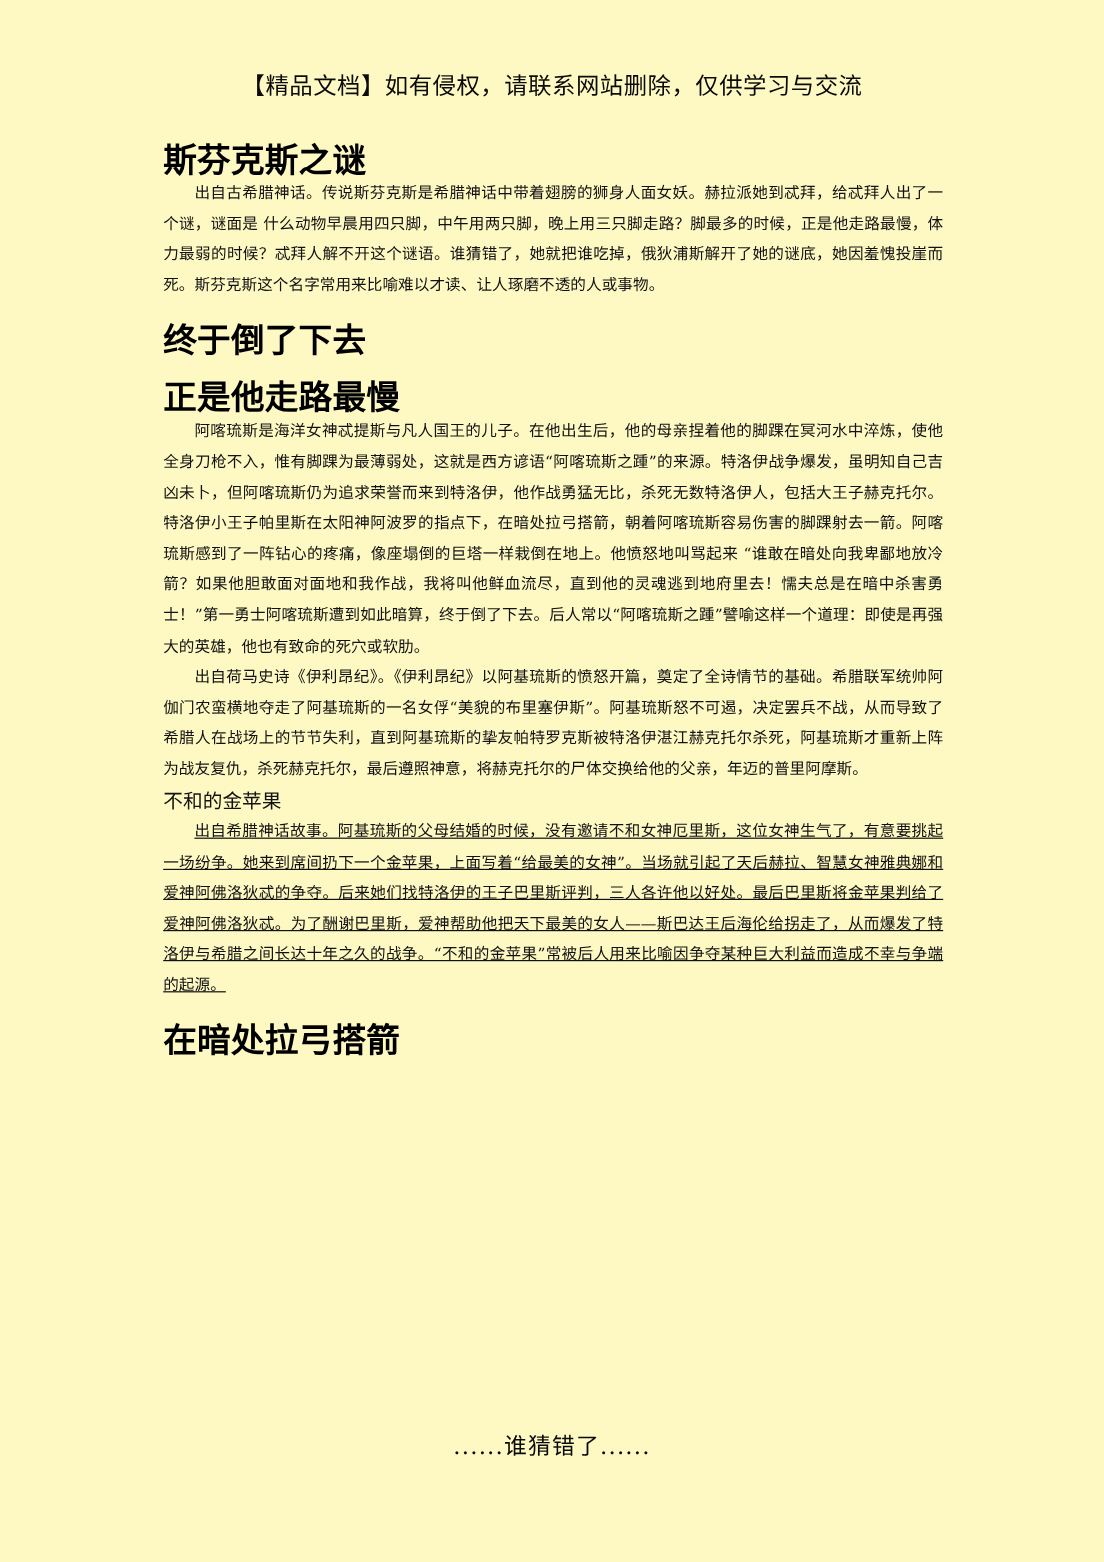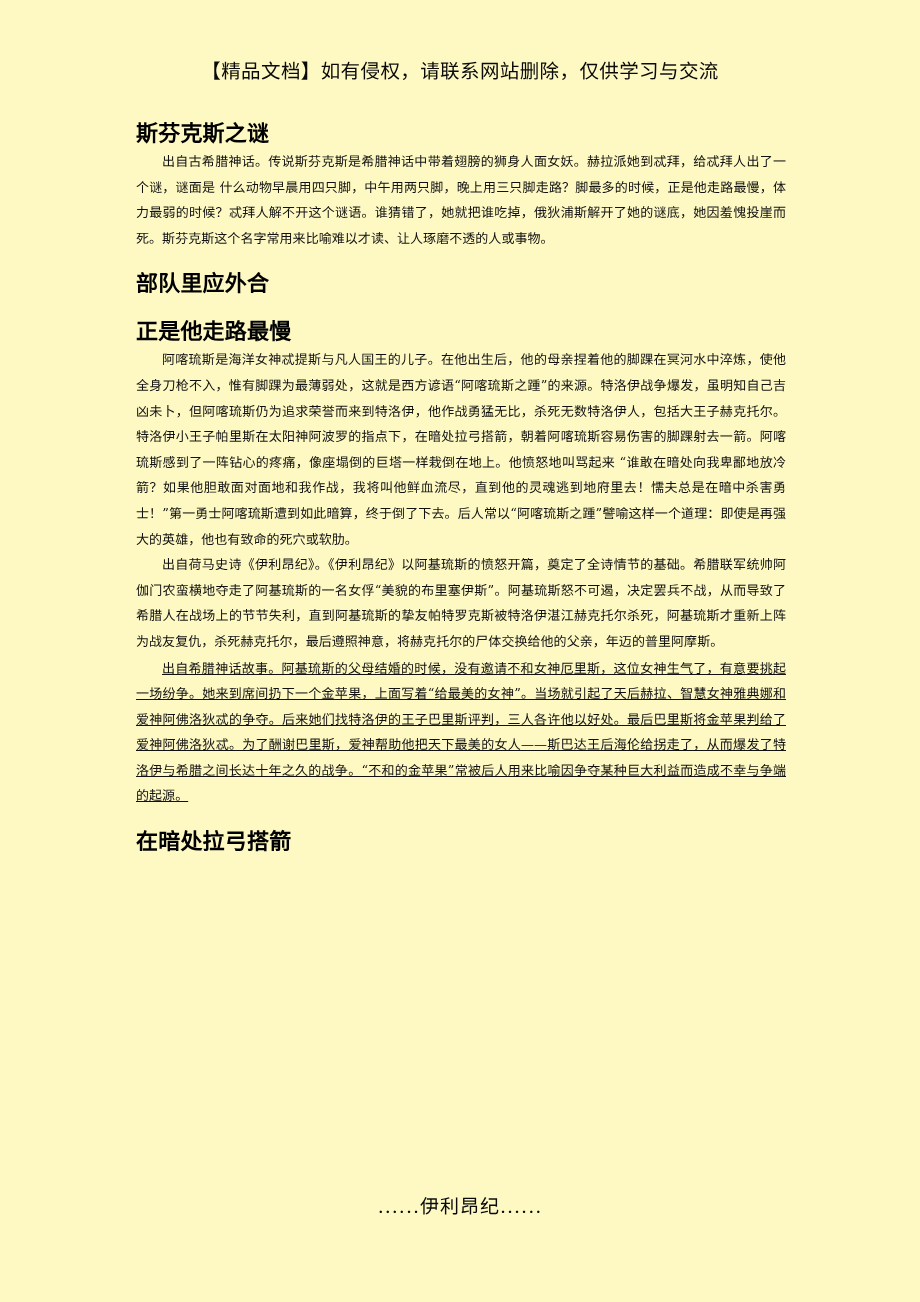--- a/index.html
+++ b/index.html
@@ -48,21 +48,21 @@
     left: 136px;
     top: 118px;
     width: 650px;
   }
 
   h2.section-title {
     margin: 0;
     padding: 0;
     font-family: "DejaVu Sans", "Liberation Sans", sans-serif;
     font-weight: bold;
-    font-size: 22px;
+    font-size: 28px;
     line-height: 31px;
     letter-spacing: 0.2px;
     color: #000;
   }
 
   
   h2.section-title.spaced {
     margin-top: 17px;
   }
 
@@ -118,27 +118,28 @@
 
 <div class="page">
 
   <div class="doc-header">【精品文档】如有侵权，请联系网站删除，仅供学习与交流</div>
 
   <div class="content">
 
     <h2 class="section-title">斯芬克斯之谜</h2>
     <p class="body-text indent gap-after-head">出自古希腊神话。传说斯芬克斯是希腊神话中带着翅膀的狮身人面女妖。赫拉派她到忒拜，给忒拜人出了一个谜，谜面是 什么动物早晨用四只脚，中午用两只脚，晚上用三只脚走路？脚最多的时候，正是他走路最慢，体力最弱的时候？忒拜人解不开这个谜语。谁猜错了，她就把谁吃掉，俄狄浦斯解开了她的谜底，她因羞愧投崖而死。斯芬克斯这个名字常用来比喻难以才读、让人琢磨不透的人或事物。</p>
 
-    <h2 class="section-title spaced">部队里应外合</h2>
+    <h2 class="section-title spaced">终于倒了下去</h2>
 
     <h2 class="section-title spaced">正是他走路最慢</h2>
     <p class="body-text indent gap-after-head">阿喀琉斯是海洋女神忒提斯与凡人国王的儿子。在他出生后，他的母亲捏着他的脚踝在冥河水中淬炼，使他全身刀枪不入，惟有脚踝为最薄弱处，这就是西方谚语“阿喀琉斯之踵”的来源。特洛伊战争爆发，虽明知自己吉凶未卜，但阿喀琉斯仍为追求荣誉而来到特洛伊，他作战勇猛无比，杀死无数特洛伊人，包括大王子赫克托尔。特洛伊小王子帕里斯在太阳神阿波罗的指点下，在暗处拉弓搭箭，朝着阿喀琉斯容易伤害的脚踝射去一箭。阿喀琉斯感到了一阵钻心的疼痛，像座塌倒的巨塔一样栽倒在地上。他愤怒地叫骂起来 “谁敢在暗处向我卑鄙地放冷箭？如果他胆敢面对面地和我作战，我将叫他鲜血流尽，直到他的灵魂逃到地府里去！懦夫总是在暗中杀害勇士！”第一勇士阿喀琉斯遭到如此暗算，终于倒了下去。后人常以“阿喀琉斯之踵”譬喻这样一个道理：即使是再强大的英雄，他也有致命的死穴或软肋。</p>
 
     <p class="body-text indent gap-after-head">出自荷马史诗《伊利昂纪》。《伊利昂纪》以阿基琉斯的愤怒开篇，奠定了全诗情节的基础。希腊联军统帅阿伽门农蛮横地夺走了阿基琉斯的一名女俘“美貌的布里塞伊斯”。阿基琉斯怒不可遏，决定罢兵不战，从而导致了希腊人在战场上的节节失利，直到阿基琉斯的挚友帕特罗克斯被特洛伊湛江赫克托尔杀死，阿基琉斯才重新上阵为战友复仇，杀死赫克托尔，最后遵照神意，将赫克托尔的尸体交换给他的父亲，年迈的普里阿摩斯。</p>
+    <p class="plain-line">不和的金苹果</p>
     <p class="body-text indent tight">出自希腊神话故事。阿基琉斯的父母结婚的时候，没有邀请不和女神厄里斯，这位女神生气了，有意要挑起一场纷争。她来到席间扔下一个金苹果，上面写着“给最美的女神”。当场就引起了天后赫拉、智慧女神雅典娜和爱神阿佛洛狄忒的争夺。后来她们找特洛伊的王子巴里斯评判，三人各许他以好处。最后巴里斯将金苹果判给了爱神阿佛洛狄忒。为了酬谢巴里斯，爱神帮助他把天下最美的女人——斯巴达王后海伦给拐走了，从而爆发了特洛伊与希腊之间长达十年之久的战争。“不和的金苹果”常被后人用来比喻因争夺某种巨大利益而造成不幸与争端的起源。</p>
 
     <h2 class="section-title spaced">在暗处拉弓搭箭</h2>
 
   </div>
 
-  <div class="doc-footer">......伊利昂纪......</div>
+  <div class="doc-footer">......谁猜错了......</div>
 
 </div>
 
 </body></html>

